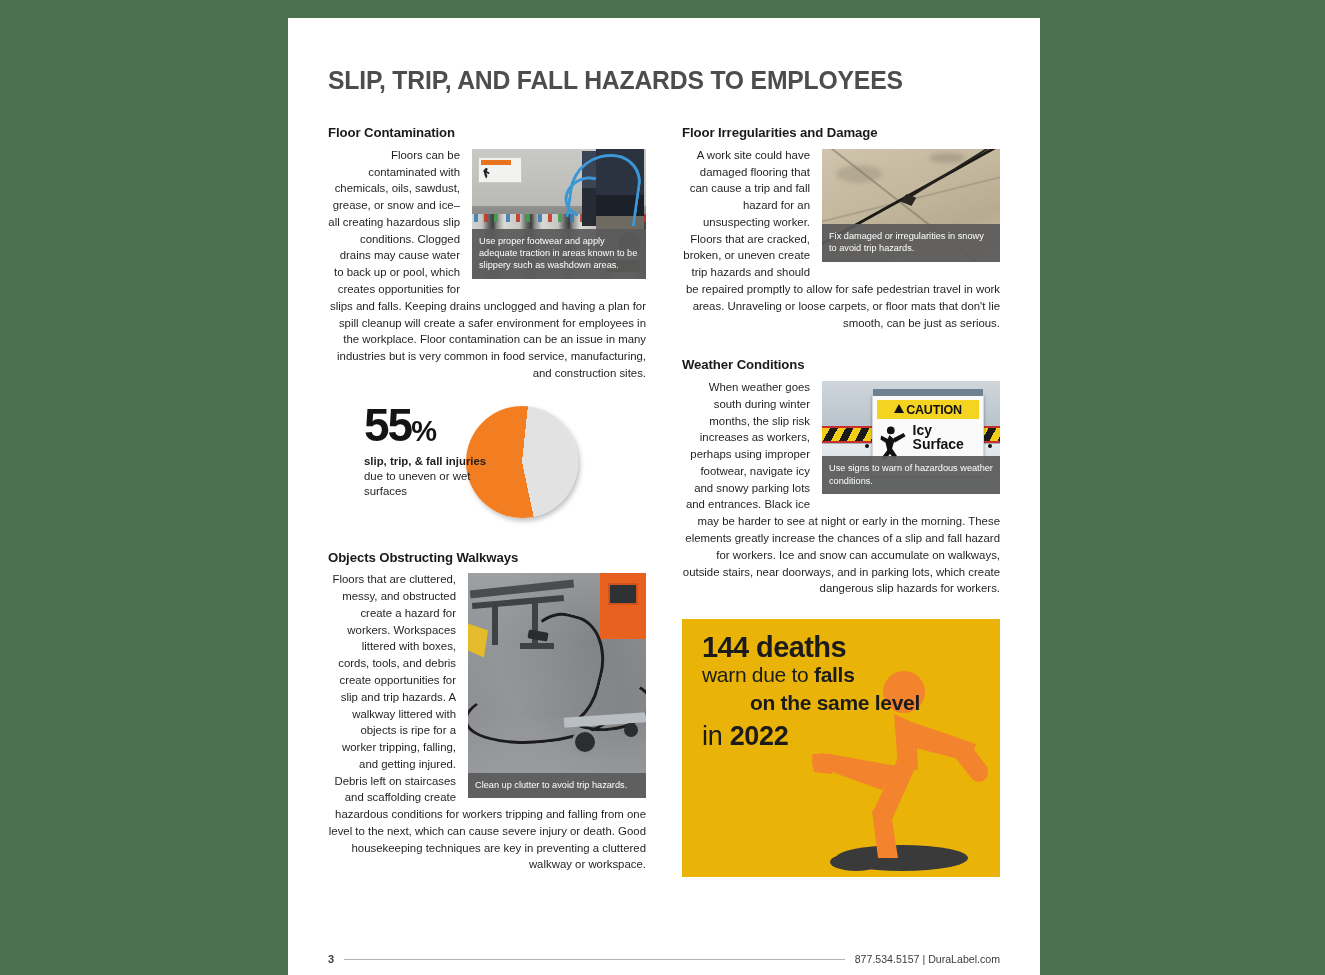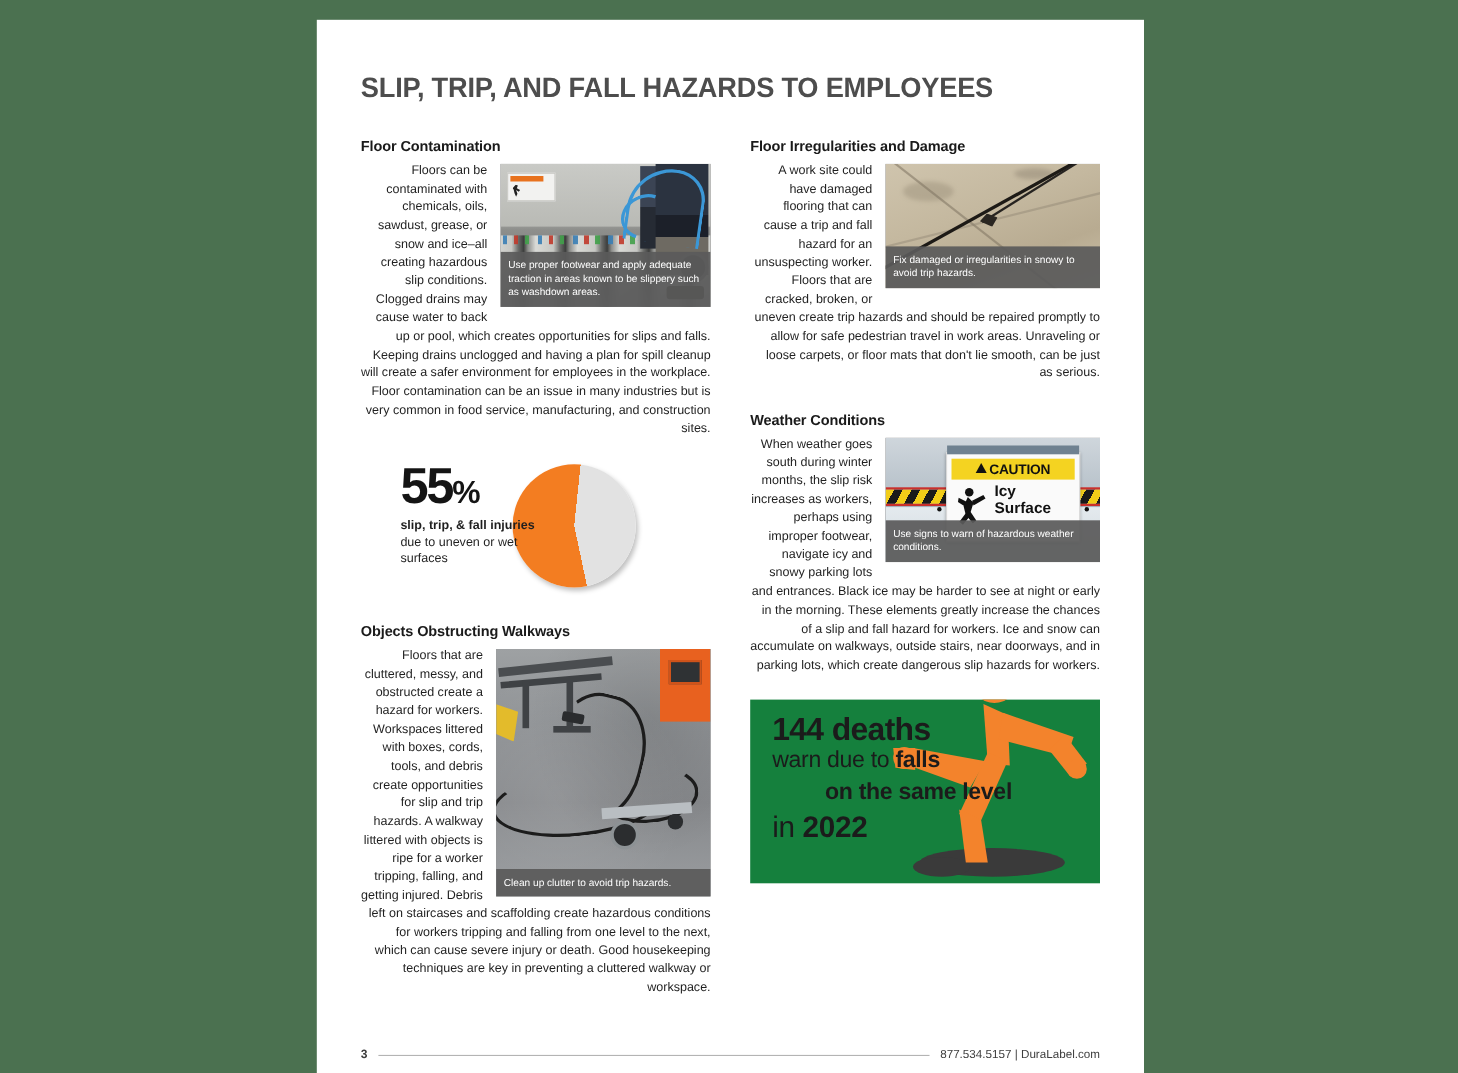--- a/index.html
+++ b/index.html
@@ -70,21 +70,20 @@
     position: relative;
     float: right;
     margin: 2px 0 4px 12px;
     background: #8c8c8c;
     overflow: hidden;
   }
   .figure .photo {
     display: block;
     position: relative;
     overflow: hidden;
-    padding-left: 17px;
   }
   .figure .caption {
     background: #636363;
     color: #ffffff;
     font-size: 9.2px;
     line-height: 1.35;
     padding: 6px 7px 7px 7px;
   }
   .figure.overlay-cap .caption {
     position: absolute;
@@ -336,22 +335,22 @@
   .stat-big .pct { font-size: 29px; letter-spacing:-1px; }
   .stat-sub {
     font-size: 11.4px; line-height: 1.32; color:#1f1f1f; margin-top: 7px;
   }
   .stat-sub b { font-weight: bold; }
 
   
   .deaths-panel {
     position: relative;
     margin-top: 22px;
-    width: 318px; height: 167px;
-    background: #15803d;
+    width: 318px; height: 258px;
+    background: #eab308;
     overflow: hidden;
   }
   .deaths-text {
     position:absolute; left: 20px; top: 14px; z-index: 3;
   }
   .d-line1 {
     font-size: 29px; font-weight: bold; color:#1b1b1b; line-height:1.02;
     letter-spacing:-0.6px;
   }
   .d-line2 {

